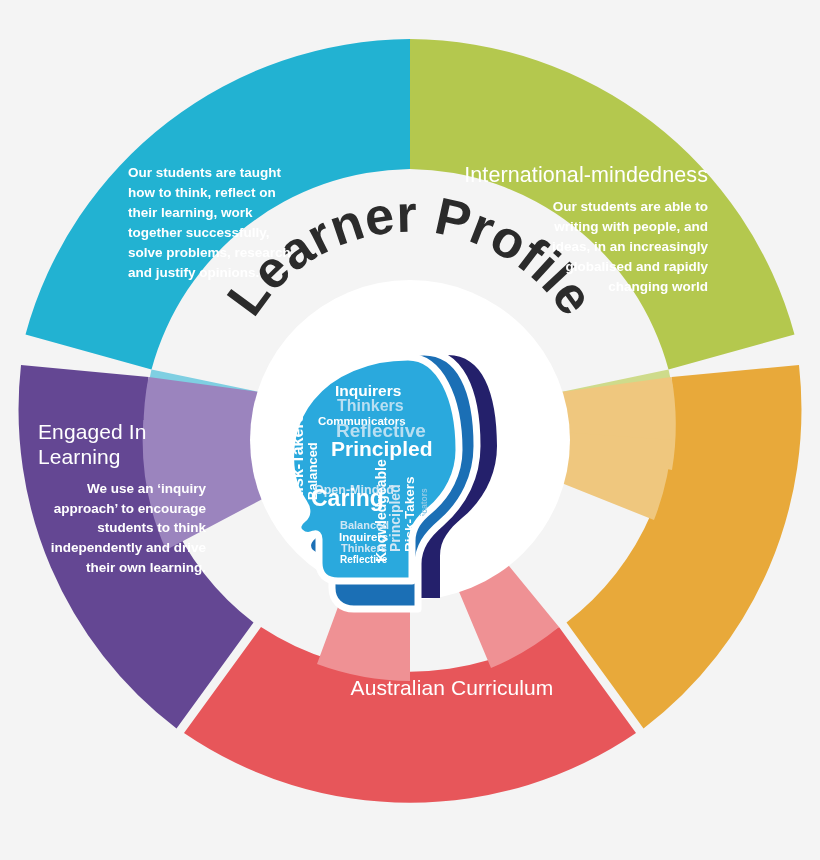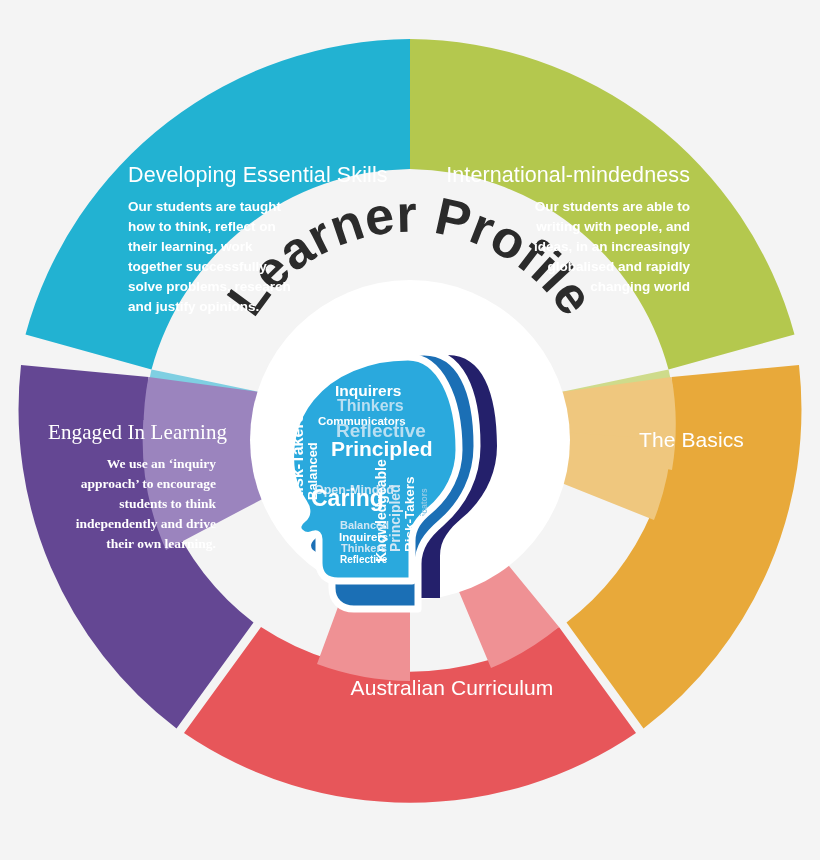--- a/index.html
+++ b/index.html
@@ -20,32 +20,32 @@
   }
   .seg-title.wrap{white-space:normal;}
   .seg-body{font-size:13.5px;font-weight:700;line-height:1.48;margin:0;}
 
   
   #t-skills{left:128px;top:163px;width:300px;text-align:left;}
   #t-skills .seg-title{font-size:21.5px;}
   #t-skills .seg-body{width:172px;}
 
   
-  #t-intl{left:400px;top:163px;width:290px;text-align:right;}
+  #t-intl{left:418px;top:163px;width:290px;text-align:right;}
   #t-intl .seg-title{font-size:21.5px;}
   #t-intl .seg-body{margin-left:auto;width:186px;}
 
   
   #t-basics{left:590px;top:428px;width:203px;text-align:center;}
 
   
   #t-auscurr{left:268px;top:676px;width:290px;text-align:center;margin-left:39px;}
 
   
-  #t-engaged{left:48px;top:420px;width:185px;text-align:left;font-family:Liberation Serif, serif;}
+  #t-engaged{left:38px;top:420px;width:185px;text-align:left;}
   #t-engaged .seg-title{white-space:normal;}
   #t-engaged .seg-body{width:168px;text-align:right;}
 </style>
 </head>
 <body>
 
 <svg id="wheel" viewBox="0 0 820 860">
   <defs>
 
     <clipPath id="clip-head-light">
@@ -171,31 +171,29 @@
         <text x="427" y="553" font-family="Liberation Sans, sans-serif" font-size="8.5" font-weight="700" fill="#8fc9e6" transform="rotate(-90 427 553)">Communicators</text>
         <text x="340" y="529" font-family="Liberation Sans, sans-serif" font-size="11" font-weight="700" fill="#cfe6f4">Balanced</text>
         <text x="339" y="541" font-family="Liberation Sans, sans-serif" font-size="11.5" font-weight="700" fill="#ffffff">Inquirers</text>
         <text x="341" y="552" font-family="Liberation Sans, sans-serif" font-size="11" font-weight="700" fill="#cfe6f4">Thinkers</text>
         <text x="340" y="563" font-family="Liberation Sans, sans-serif" font-size="10" font-weight="700" fill="#ffffff">Reflective</text>
       </g>
   </g>
 </svg>
 
 <div class="seg-text" id="t-skills">
-  <p class="seg-title">Developing Essential Skills</p>
   <p class="seg-body">Our students are taught how to think, reflect on their learning, work together successfully, solve problems, research and justify opinions.</p>
 </div>
 
 <div class="seg-text" id="t-intl">
   <p class="seg-title">International-mindedness</p>
   <p class="seg-body">Our students are able to writing with people, and ideas, in an increasingly globalised and rapidly changing world</p>
 </div>
 
 <div class="seg-text" id="t-basics">
-  <p class="seg-title">The Basics</p>
 </div>
 
 <div class="seg-text" id="t-auscurr">
   <p class="seg-title">Australian Curriculum</p>
 </div>
 
 <div class="seg-text" id="t-engaged">
   <p class="seg-title wrap">Engaged In Learning</p>
   <p class="seg-body">We use an ‘inquiry approach’ to encourage students to think independently and drive their own learning.</p>
 </div>

